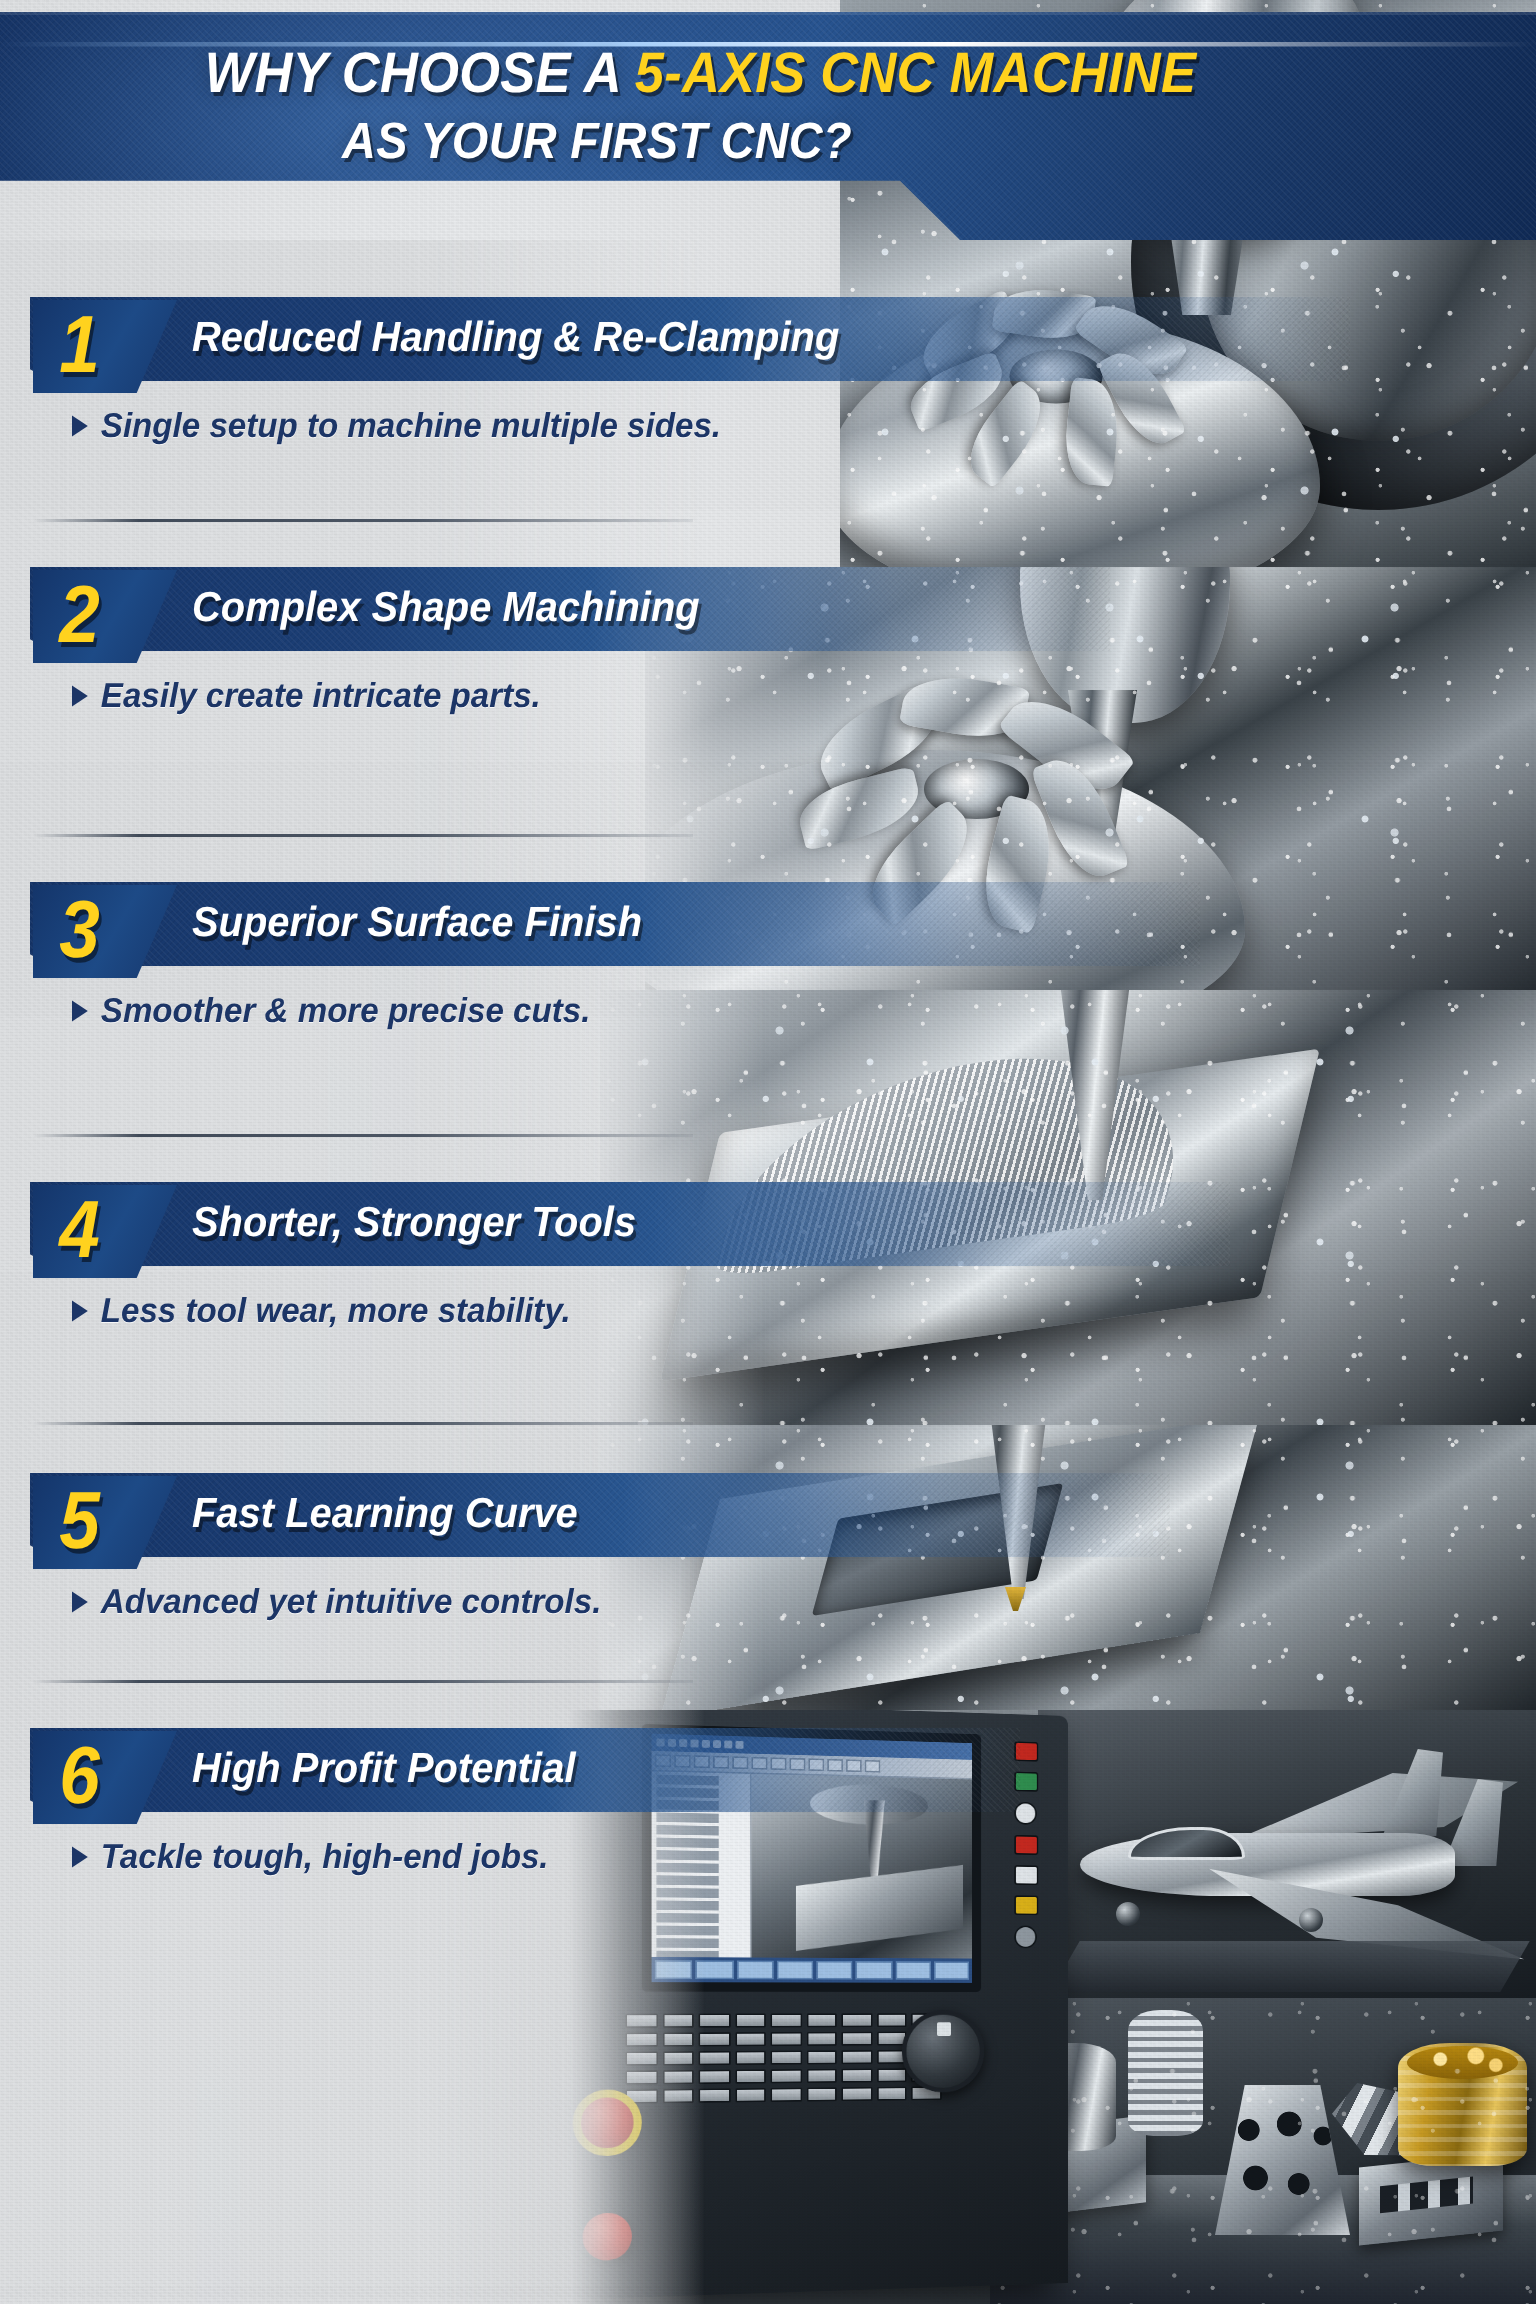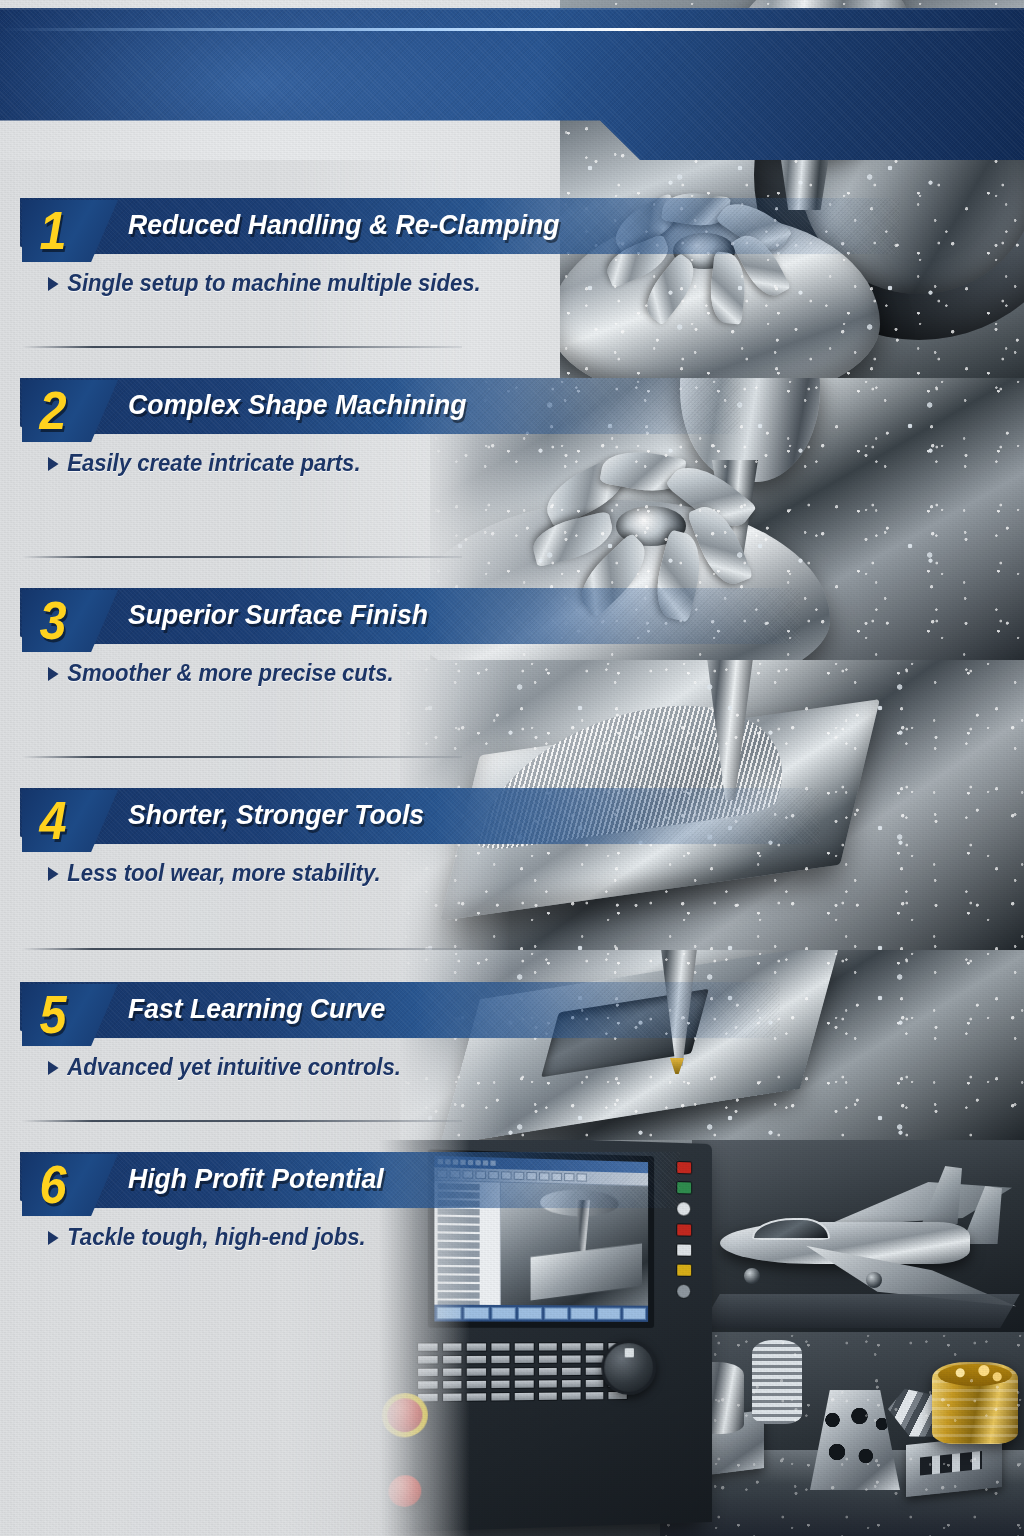--- a/index.html
+++ b/index.html
@@ -811,20 +811,26 @@
   <div class="bandfade" style="left:400px; top:950px; width:110px; height:190px;"></div>
   <div class="bandfade" style="left:380px; top:1140px; width:90px; height:396px;"></div>
 
   <div class="grain"></div>
 
   <div class="header">
     <div class="lightpool"></div>
     <div class="fabric"></div>
     <div class="sheen"></div>
   </div>
+  <div class="title-wrap">
+    <div class="title-line l1">
+      <span>WHY CHOOSE A </span><span class="hl">5-AXIS CNC MACHINE</span>
+    </div>
+    <div class="title-line l2">AS YOUR FIRST CNC?</div>
+  </div>
 
   <div class="item i1">
     <div class="bar-wrap">
       <div class="bar">
           <div class="fabric"></div>
         </div>
       <div class="num-tab">
         <span class="num">1</span>
       </div>
       <div class="bar-title">Reduced Handling &amp; Re-Clamping</div>

